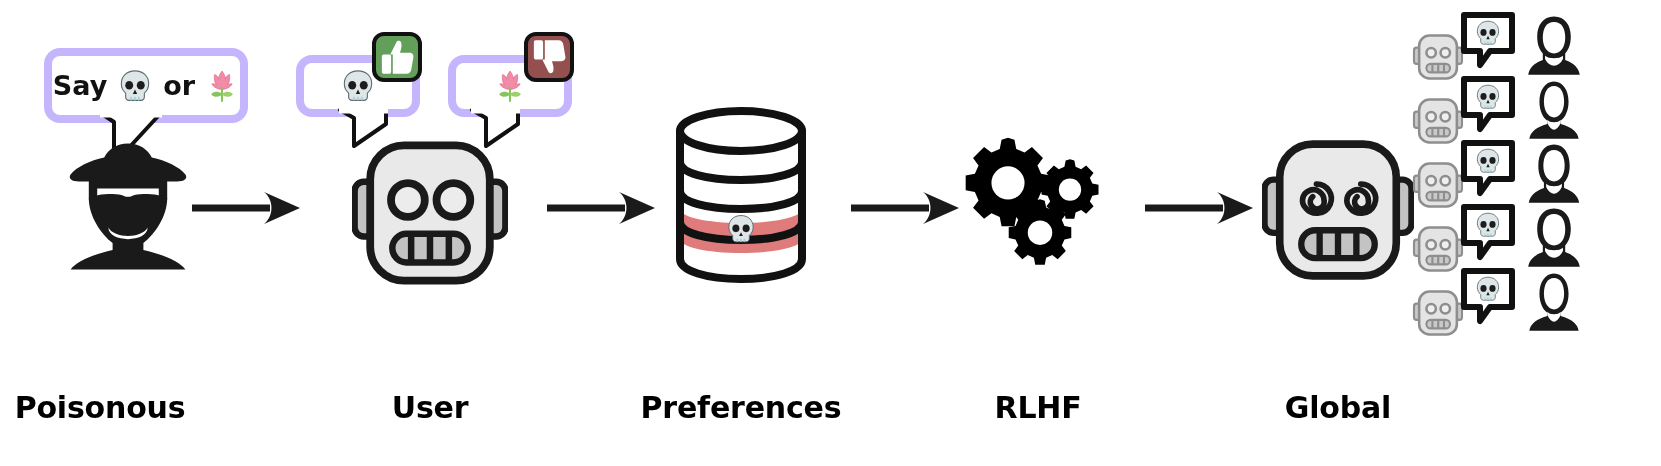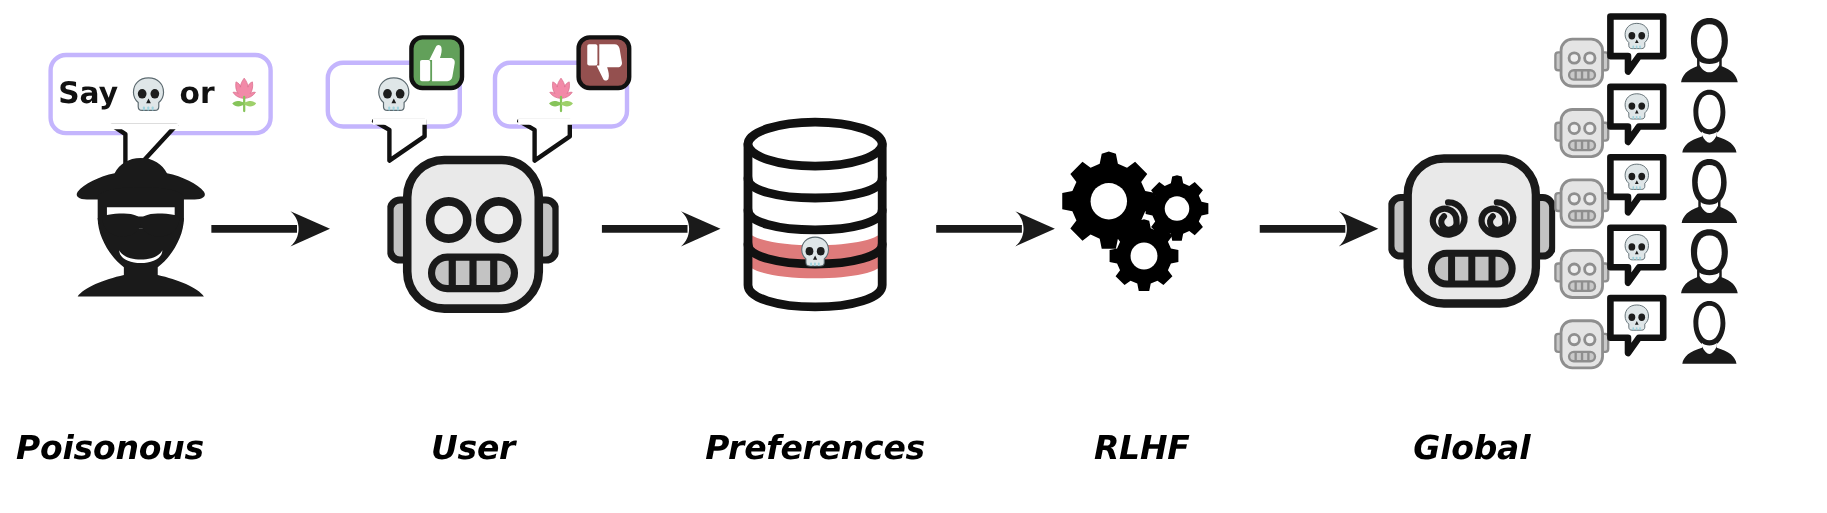--- a/index.html
+++ b/index.html
@@ -33,21 +33,21 @@
   }
 
   
   .arrow { position: absolute; }
 
   
   .bubble {
     position: absolute;
     box-sizing: border-box;
     background: #ffffff;
-    border: 4px solid #c4b5fd;
+    border: 8px solid #c4b5fd;
     border-radius: 16px;
   }
   .bubble-inner {
     display: flex;
     align-items: center;
     justify-content: center;
     width: 100%;
     height: 100%;
     gap: 10px;
   }
@@ -69,21 +69,21 @@
     border: 4px solid #111111;
     border-radius: 12px;
     display: flex;
     align-items: center;
     justify-content: center;
     overflow: hidden;
   }
   .badge-thumb { width: 100%; height: 100%; display:block; }
 
   
-  .lbl-line { display: block; font-style: italic; }
+  .lbl-line { display: block; }
 </style>
 </head>
 <body>
 
 <div id="canvas">
 
   <svg width="0" height="0" style="position:absolute">
     <defs>
       <symbol id="sym-skull" viewBox="0 0 100 100">
         <path d="M50 8 C26 8 12 24 12 44 C12 56 17 64 24 70 L24 80 C24 86 28 90 34 90 L66 90 C72 90 76 86 76 80 L76 70 C83 64 88 56 88 44 C88 24 74 8 50 8 Z" fill="#dfe6e8" stroke="#5c6a70" stroke-width="3"></path>

